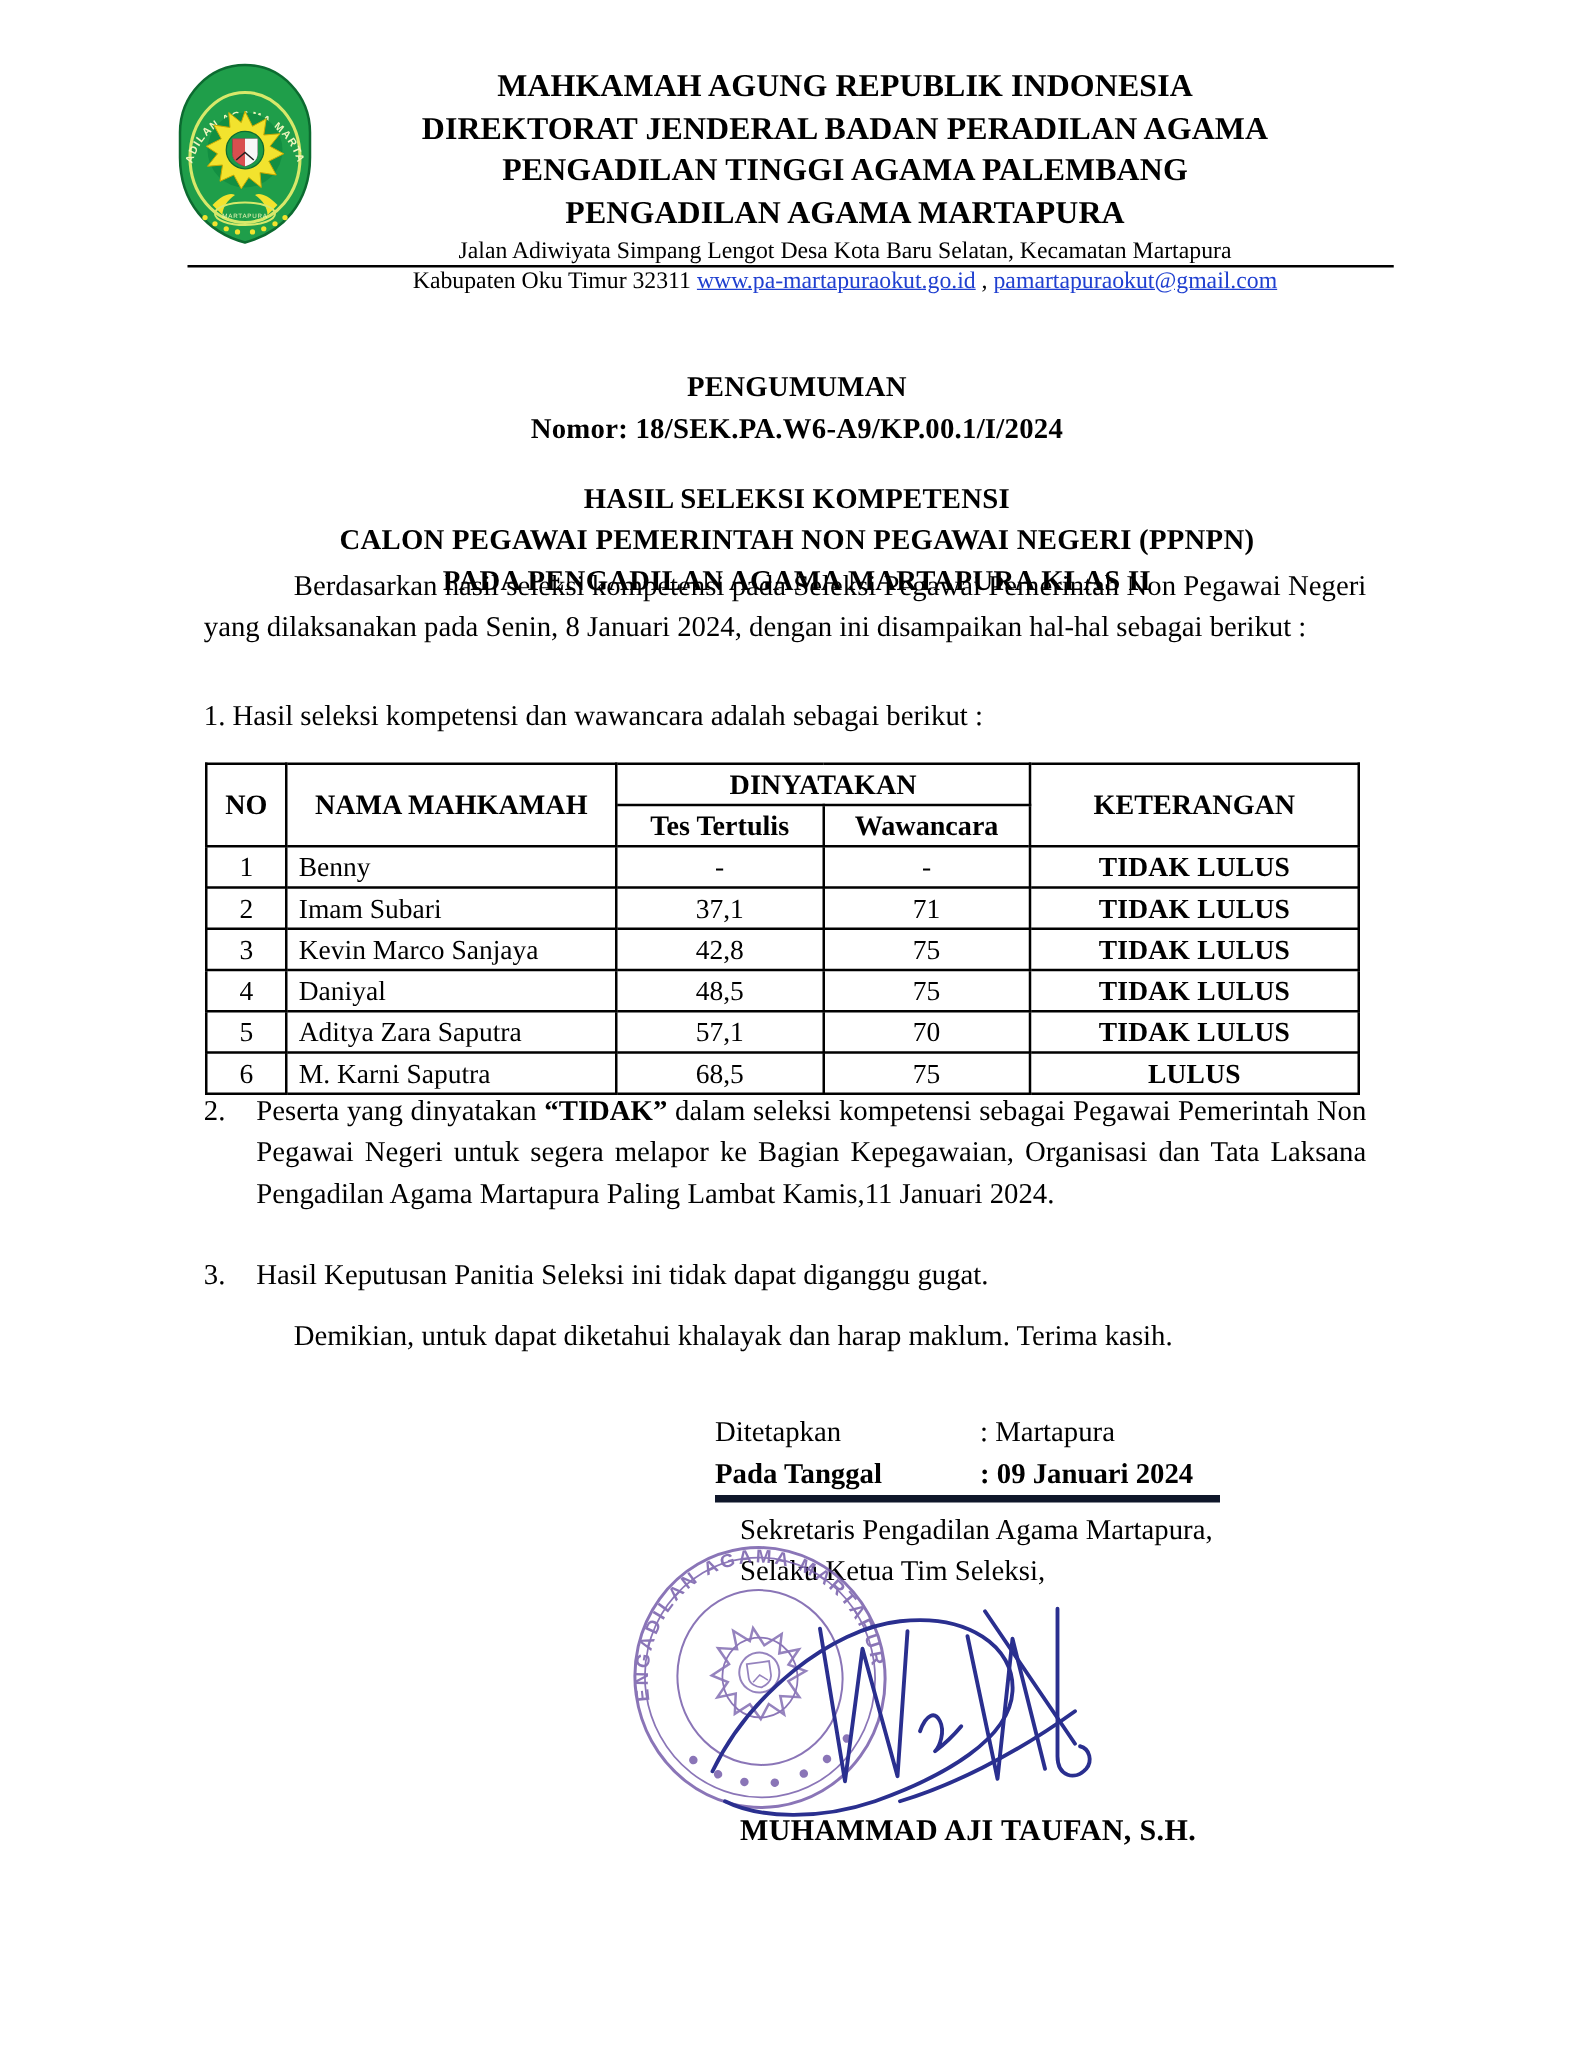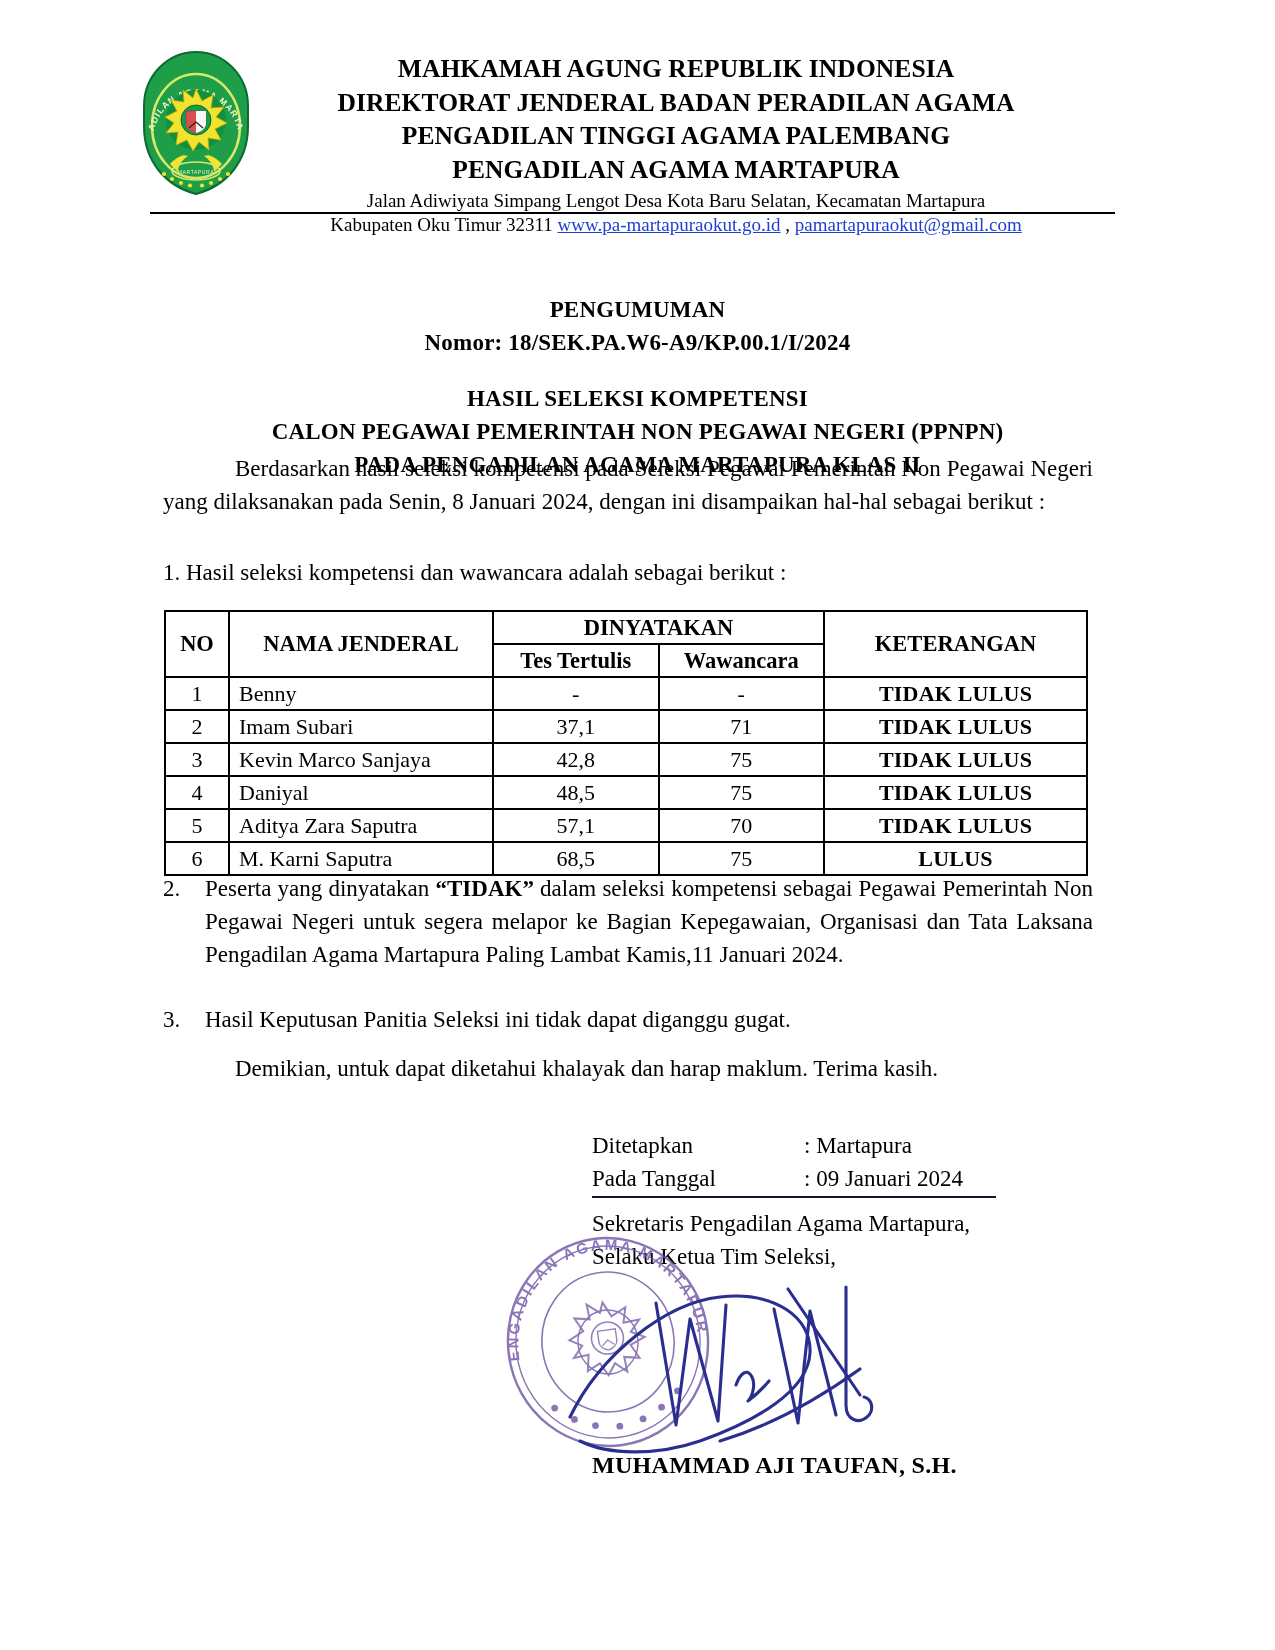--- a/index.html
+++ b/index.html
@@ -179,30 +179,30 @@
     width: 930px;
     font-size: 23px;
     line-height: 1.44;
     text-indent: 72px;
   }
   b.lulus-q { font-weight: bold; }
 
   
   .sig-block {
     position: absolute;
-    left: 592px;
+    left: 572px;
     top: 1130px;
     width: 500px;
     font-size: 23px;
     line-height: 1.42;
   }
   .sig-row { display: flex; }
   .sig-row .lbl { width: 212px; }
   .sig-row .val { flex: 1; }
-  .sig-row.underlined { border-bottom: 2px solid #0f172a; padding-bottom: 1px; width: 404px;}
+  .sig-row.underlined { border-bottom: 6px solid #0f172a; padding-bottom: 1px; width: 404px; font-weight: bold;}
 
   .sig-title {
     position: absolute;
     left: 592px;
     top: 1208px;
     width: 520px;
     font-size: 23px;
     line-height: 1.42;
   }
   .sig-name {
@@ -310,21 +310,21 @@
 
   <div class="para-intro">Berdasarkan hasil seleksi kompetensi pada Seleksi Pegawai Pemerintah Non Pegawai Negeri yang dilaksanakan pada Senin, 8 Januari 2024, dengan ini disampaikan hal-hal sebagai berikut :</div>
 
   <div class="line-1">1. Hasil seleksi kompetensi dan wawancara adalah sebagai berikut :</div>
 
   <div class="tbl-wrap">
     <table class="result">
       <thead>
         <tr>
           <th class="c-no" rowspan="2">NO</th>
-          <th class="c-nama hdr-nama" rowspan="2">NAMA JENDERAL</th>
+          <th class="c-nama hdr-nama" rowspan="2">NAMA MAHKAMAH</th>
           <th colspan="2">DINYATAKAN</th>
           <th class="c-ket" rowspan="2">KETERANGAN</th>
         </tr>
         <tr>
           <th class="c-tes">Tes Tertulis</th>
           <th class="c-wwc">Wawancara</th>
         </tr>
       </thead>
       <tbody>
         <tr>

